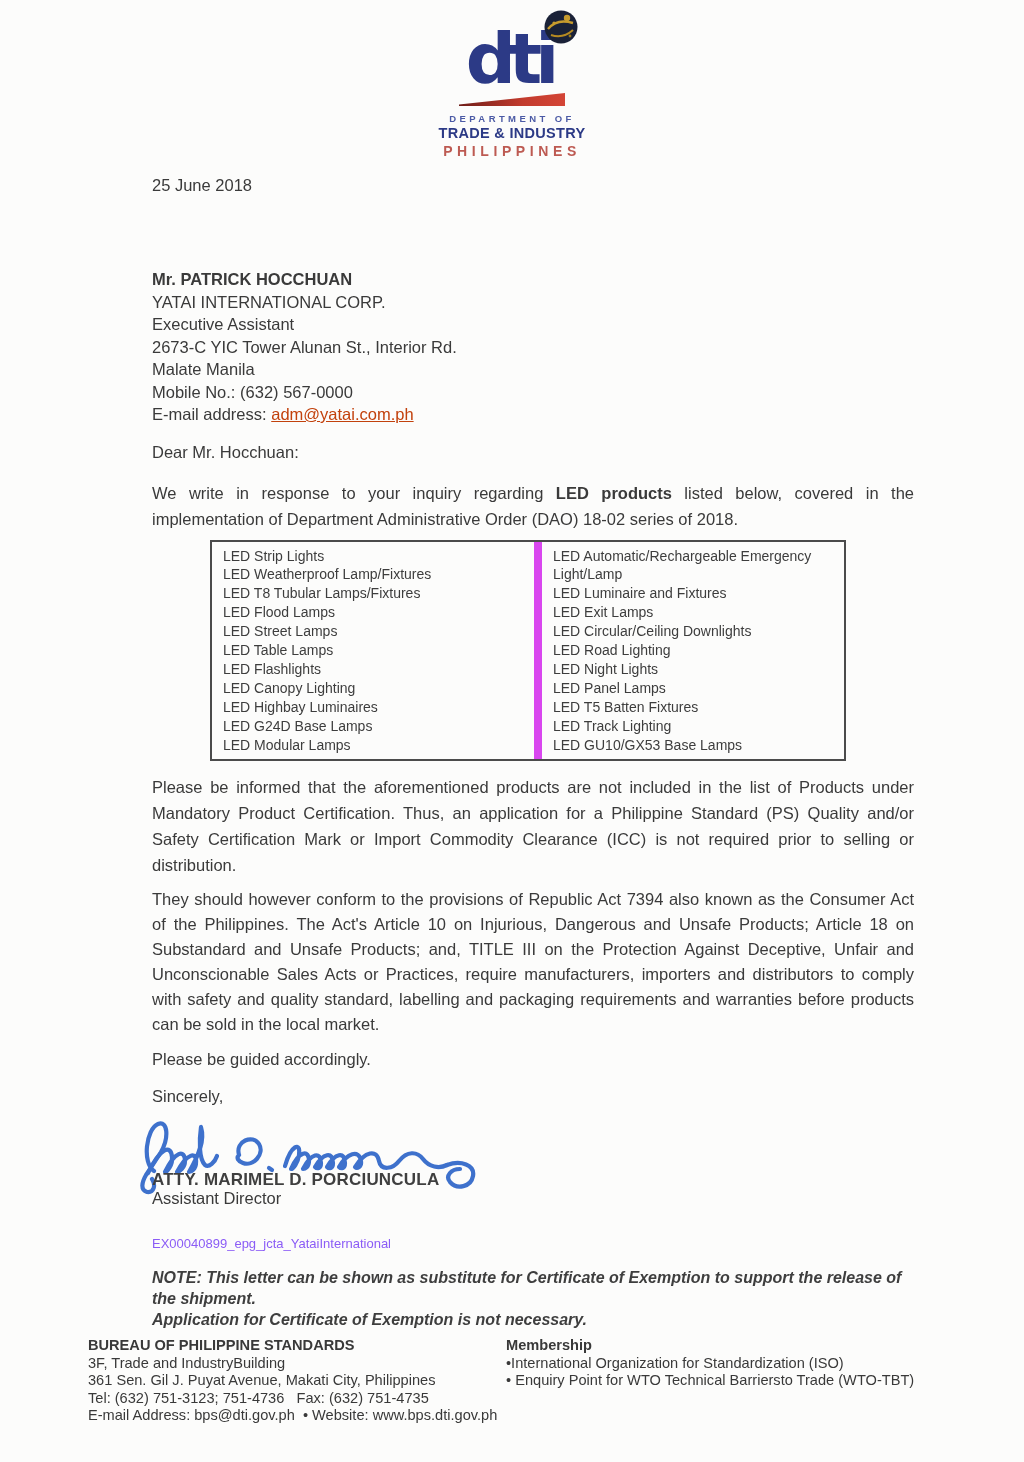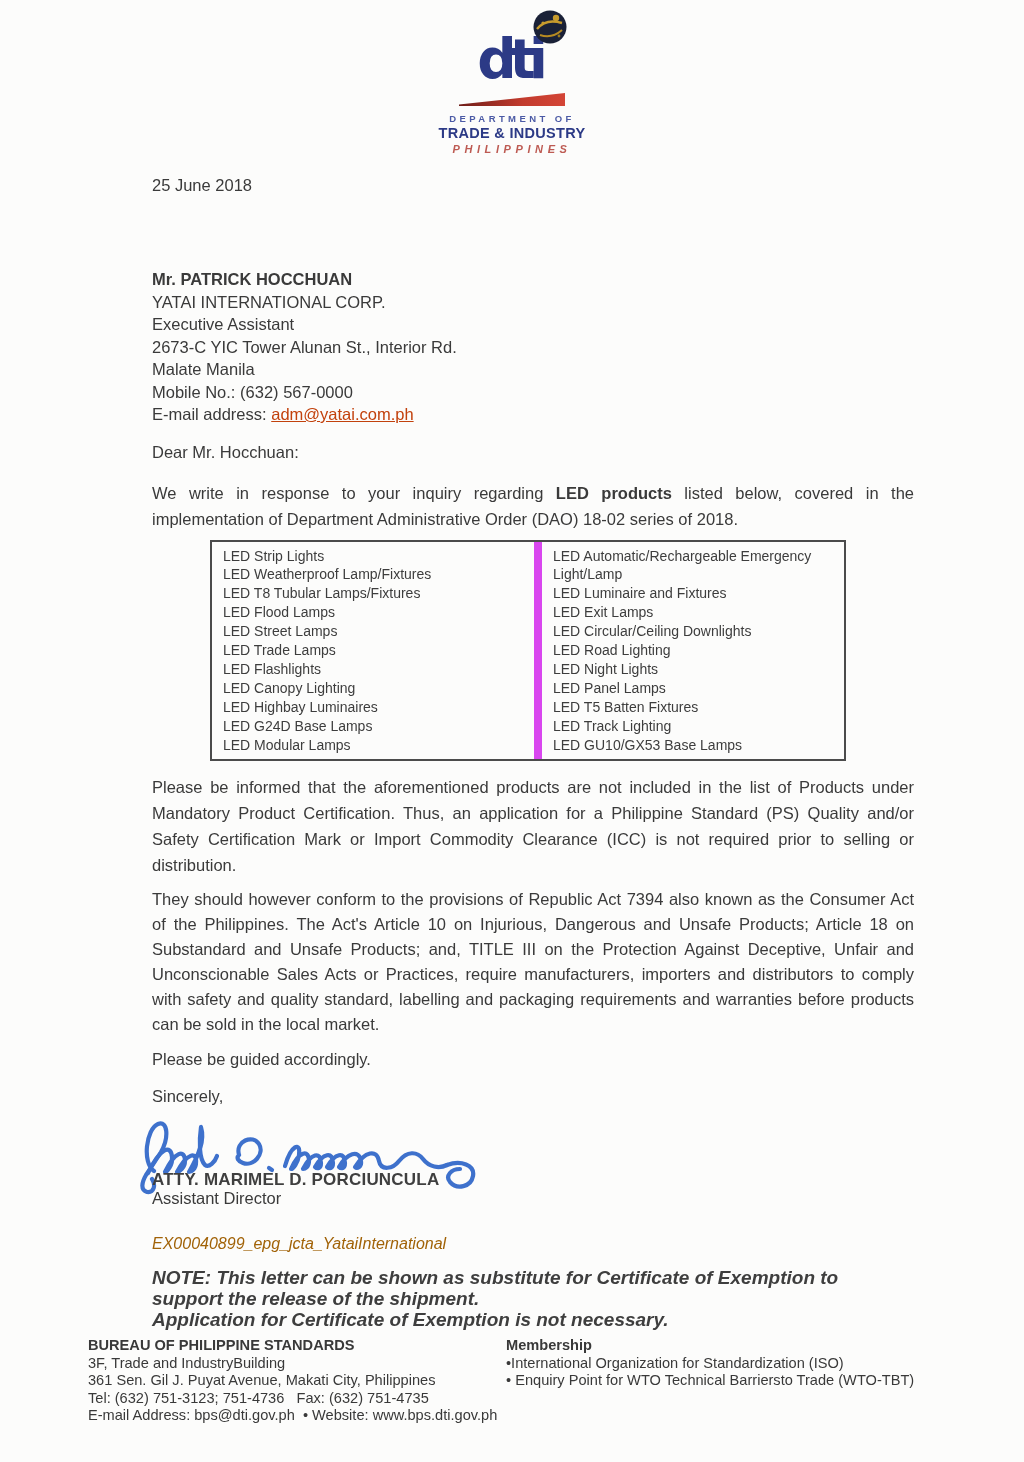--- a/index.html
+++ b/index.html
@@ -9,32 +9,32 @@
     background:#fcfcfb; overflow:hidden;
     font-family:"Liberation Sans", sans-serif; color:#3a3a3a;
   }
 
   
   .logo-wrap { position:absolute; top:26px; left:0; right:0;
     display:flex; flex-direction:column; align-items:center; text-align:center; }
   .dti-row { position:relative; }
   .dti-text {
     font-family:"DejaVu Sans", sans-serif; font-weight:bold;
-    font-size:55px; line-height:66px; color:#2c3a86; letter-spacing:-7px;
+    font-size:70px; line-height:66px; color:#2c3a86; letter-spacing:-7px;
     padding-right:6px;
   }
   .globe { position:absolute; top:-18px; right:-22px; }
   .wedge {
     width:106px; height:13px; margin-top:1px;
     background:linear-gradient(90deg,#6f1d18,#c23b2d 60%,#d44536);
     clip-path:polygon(0 88%,100% 0,100% 100%,0 100%);
   }
   .dept1 { margin-top:7px; font-size:9.5px; letter-spacing:3.4px; color:#4b5aa5; font-weight:bold; }
   .dept2 { font-size:14.5px; font-weight:bold; letter-spacing:0.3px; color:#2c3a86; margin-top:1px; }
-  .dept3 { font-size:11px; letter-spacing:4.6px; color:#bd5a52; margin-top:2px; font-weight:bold;font-style:italic; }
+  .dept3 { font-size:14px; letter-spacing:4.6px; color:#bd5a52; margin-top:2px; font-weight:bold; }
 
   
   .content { position:absolute; left:152px; top:172px; width:762px;
     font-size:16.5px; line-height:26px; }
   .recipient { margin-top:70px; line-height:22.5px; }
   .bold { font-weight:bold; }
   .email-link { color:#c2410c; text-decoration:underline; }
   .salutation { margin-top:13px; }
   .para { text-align:justify; }
   .p1 { margin-top:15px; }
@@ -54,23 +54,23 @@
   .closing1 { margin-top:9px; }
   .closing2 { margin-top:11px; }
 
   
   .sig-block { position:relative; margin-top:8px; height:100px; }
   .sig-svg { position:absolute; left:-14px; top:-6px; }
   .sig-name { position:absolute; left:0; top:50px; font-weight:bold;
     font-size:17px; letter-spacing:0.2px; color:#3f3f3f; white-space:nowrap; }
   .sig-title { position:absolute; left:0; top:68px; }
 
-  .reference { margin-top:14px; font-style:italic; font-size:16px; color:#a16207; }
+  .reference { margin-top:14px; font-size:13px; color:#8b5cf6; }
   .note { margin-top:10px; font-weight:bold; font-style:italic;
-    font-size:19px; line-height:21px; color:#3e3e3e; }
+    font-size:16px; line-height:21px; color:#3e3e3e; }
 
   
   .footer { position:absolute; left:68px; top:1337px; width:912px;
     display:flex; font-size:14.6px; line-height:17.6px; color:#393939;margin-left:20px; }
   .footer-left { width:418px; }
   .footer-right { flex:1; }
   .f-title { font-weight:bold; }
 </style>
 </head>
 <body>
@@ -120,21 +120,21 @@
     </div>
 
     <div class="products-table">
       <div class="cell cell-left">
         <ul class="plist">
           <li>LED Strip Lights</li>
           <li>LED Weatherproof Lamp/Fixtures</li>
           <li>LED T8 Tubular Lamps/Fixtures</li>
           <li>LED Flood Lamps</li>
           <li>LED Street Lamps</li>
-          <li>LED Trade Lamps</li>
+          <li>LED Table Lamps</li>
           <li>LED Flashlights</li>
           <li>LED Canopy Lighting</li>
           <li>LED Highbay Luminaires</li>
           <li>LED G24D Base Lamps</li>
           <li>LED Modular Lamps</li>
         </ul>
       </div>
       <div class="cell cell-right">
         <ul class="plist">
           <li>LED Automatic/Rechargeable Emergency Light/Lamp</li>

